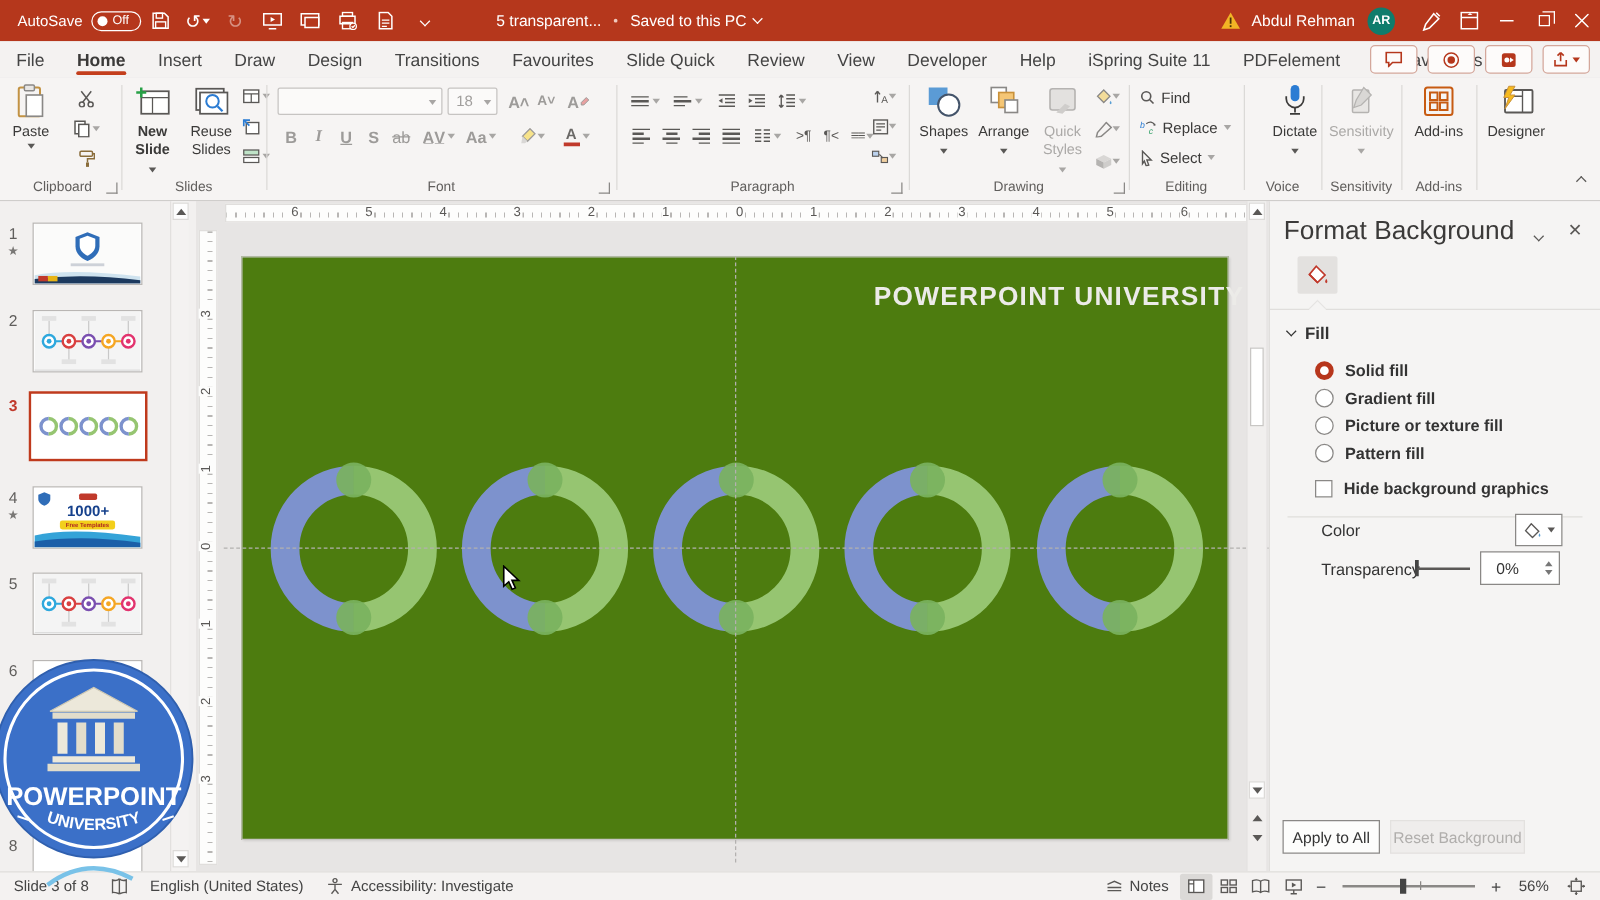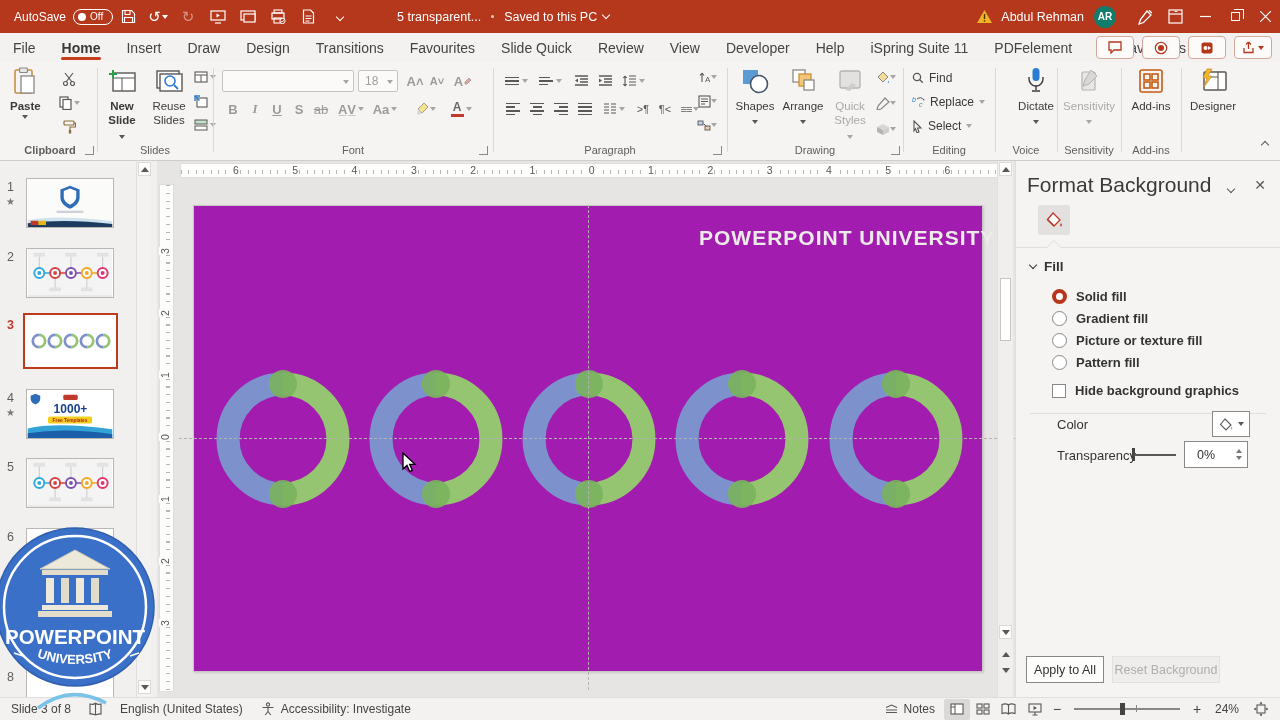--- a/index.html
+++ b/index.html
@@ -75,21 +75,21 @@
   .tri.d{border-left:4px solid transparent;border-right:4px solid transparent;border-top:5px solid #5a5856;}
 
   
   .canvas{position:absolute;left:157px;top:161px;width:858px;height:536px;background:#e7e5e4;}
   .hruler{position:absolute;left:23px;top:2px;width:818px;height:15px;background:#fdfdfc;border:1px solid #e0dedc;
     background-image:repeating-linear-gradient(90deg,#b8b6b4 0 1px,transparent 1px 7.4px);background-size:100% 4px;background-repeat:no-repeat;background-position:0 6px;}
   .vruler{position:absolute;left:2px;top:23px;width:15px;height:508px;background:#fdfdfc;border:1px solid #e0dedc;
     background-image:repeating-linear-gradient(180deg,#b8b6b4 0 1px,transparent 1px 7.75px);background-size:4px 100%;background-repeat:no-repeat;background-position:6px 0;}
   .rnum{position:absolute;font-size:10.5px;color:#5a5856;background:#fdfdfc;padding:0 1px;}
   .vnum{transform:rotate(-90deg);}
-  .slide{position:absolute;left:36px;top:44px;width:790px;height:467px;background:#a21caf;border:1px solid #c8c6c4;box-shadow:1px 1px 2px rgba(0,0,0,.12);}
+  .slide{position:absolute;left:36px;top:44px;width:790px;height:467px;background:#4d7c0f;border:1px solid #c8c6c4;box-shadow:1px 1px 2px rgba(0,0,0,.12);}
   .watermark{position:absolute;left:505px;top:20px;font-size:21px;font-weight:bold;letter-spacing:1px;color:#ecebe8;white-space:nowrap;}
   .guide-h{position:absolute;left:22px;top:277px;width:838px;border-top:1px dashed #b3b1af;}
   .guide-v{position:absolute;left:431px;top:44px;height:485px;border-left:1px dashed #b3b1af;}
   .cscroll{position:absolute;left:840px;top:0;width:16px;height:536px;background:#f1efee;border-left:1px solid #e2e0de;}
   .cthumb{position:absolute;left:2px;top:117px;width:11px;height:63px;background:#fff;border:1px solid #c8c6c4;cursor:grab;}
 
   
   .taskpane{position:absolute;left:1015px;top:161px;width:265px;height:536px;background:#f5f4f3;border-left:1px solid #e0dedc;}
   .tp-title{position:absolute;left:11px;top:12px;font-size:21px;color:#3b3a39;}
   .tp-chev{position:absolute;top:20px;color:#5a5856;cursor:pointer;}
@@ -267,21 +267,21 @@
       <svg width="13" height="13" viewBox="0 0 13 13">
         <path d="M2 7v4.5h9V7" fill="none" stroke="#b5371c" stroke-width="1.3"></path>
         <path d="M6.5 1v7M6.5 1L4 3.5M6.5 1L9 3.5" stroke="#b5371c" stroke-width="1.3" fill="none"></path>
       </svg>
       <span class="dd" style="border-top-color:#b5371c"></span>
     </div>
 </div>
 
 <div class="ribbon">
 
-  <div class="rgroup" style="left:4px;width:92px;font-weight:bold;">
+  <div class="rgroup" style="left:4px;width:92px;">
     <div class="bigbtn" style="left:6px;">
       <span class="bicon">
         <svg width="24" height="28" viewBox="0 0 24 28">
             <rect x="2" y="3" width="17" height="23" rx="1.5" fill="none" stroke="#c29243" stroke-width="1.6"></rect>
             <rect x="6.5" y="1" width="8" height="4.5" rx="1" fill="#e8e6e4" stroke="#8a8886" stroke-width="1.2"></rect>
             <rect x="8" y="9" width="13" height="17" fill="#fff" stroke="#8a8886" stroke-width="1.3"></rect>
           </svg>
       </span>
       <span>Paste</span>
       <span class="dd" style="margin-top:2px;"></span>
@@ -996,21 +996,21 @@
           <path d="M5.5 3v4L9 5z" fill="#5a5856"></path>
           <path d="M7 9v2.5M4.5 12h5" stroke="#5a5856" stroke-width="1.1"></path>
         </svg>
     </div>
     <div class="viewbtn" style="width:18px;font-size:14px;color:#444;">−</div>
     <div class="zoomtrack">
       <span class="zoomtick"></span>
       <span class="zoomthumb"></span>
     </div>
     <div class="viewbtn" style="width:18px;font-size:14px;color:#444;">+</div>
-    <div class="sb-item">24%</div>
+    <div class="sb-item">56%</div>
     <div class="viewbtn" style="margin-right:6px;">
       <svg width="14" height="14" viewBox="0 0 14 14">
           <rect x="3" y="3" width="8" height="8" fill="none" stroke="#5a5856" stroke-width="1.1"></rect>
           <path d="M7 0v2.5M7 11.5V14M0 7h2.5M11.5 7H14" stroke="#5a5856" stroke-width="1.1"></path>
           <path d="M7 0L5.6 1.7h2.8zM7 14l-1.4-1.7h2.8zM0 7l1.7-1.4v2.8zM14 7l-1.7-1.4v2.8z" fill="#5a5856"></path>
         </svg>
     </div>
   </div>
 </div>
 

